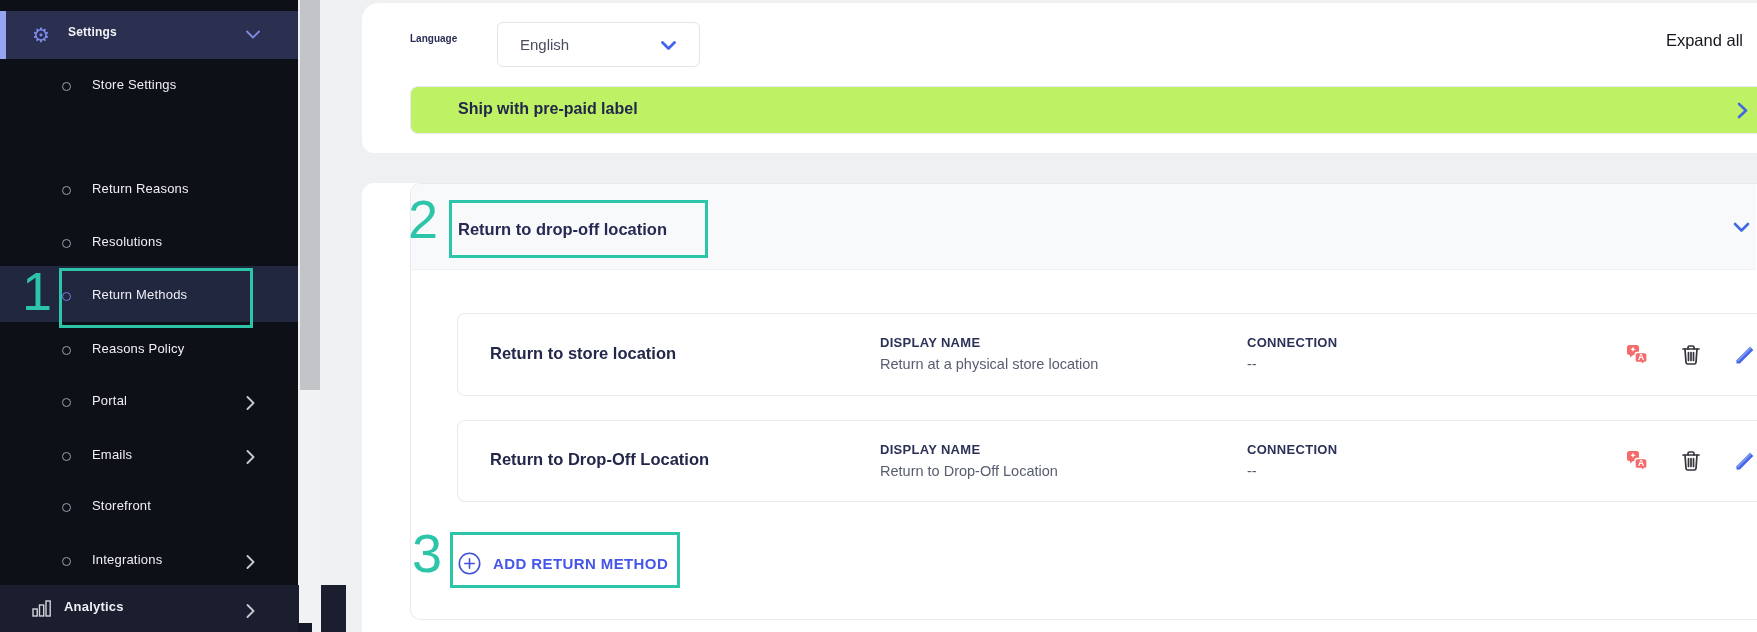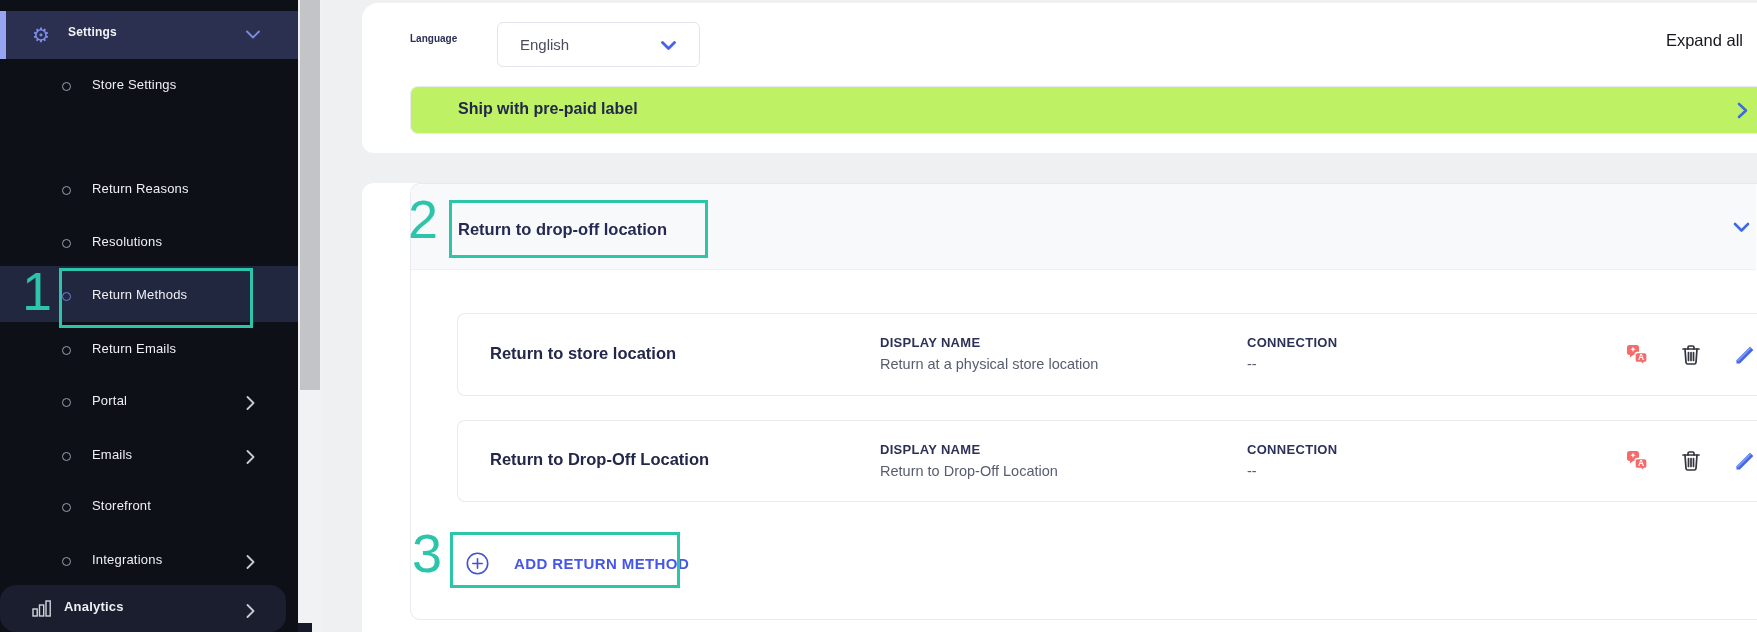--- a/index.html
+++ b/index.html
@@ -10,21 +10,21 @@
   .sb-header{position:absolute;left:0;top:11px;width:298px;height:48px;background:#2b3050;cursor:pointer;}
   .sb-accent{position:absolute;left:0;top:0;width:6px;height:48px;background:#96a5f2;}
   .gear{position:absolute;left:32px;top:12px;font-size:20px;color:#7d8cec;line-height:24px;}
   .sb-header-label{position:absolute;left:68px;top:14px;font-size:12px;font-weight:700;color:#f2f3f7;letter-spacing:.2px;}
   .sb-item{position:absolute;left:0;width:298px;height:52px;cursor:pointer;}
   .sb-bullet{position:absolute;left:62px;top:21px;width:9px;height:9px;border:1.6px solid #9aa0ad;border-radius:50%;box-sizing:border-box;}
   .sb-bullet.active{border-color:#6f7fe0;}
   .sb-label{position:absolute;left:92px;top:16px;font-size:13px;font-weight:500;color:#eef0f4;letter-spacing:.2px;}
   .sb-selected-bg{position:absolute;left:0;top:266px;width:298px;height:56px;background:#222740;}
   .sb-chev{position:absolute;left:246px;top:19px;}
-  .sb-analytics{position:absolute;left:0;top:585px;width:286px;height:47px;background:#1a1e2f;cursor:pointer;border-radius:16px;}
+  .sb-analytics{position:absolute;left:0;top:585px;width:346px;height:47px;background:#1a1e2f;cursor:pointer;}
 
   
   .scrollbar{position:absolute;left:299px;top:0;width:22px;height:632px;background:#f1f2f3;}
   .scroll-thumb{position:absolute;left:1px;top:0;width:20px;height:390px;background:#c3c4c8;}
   .dark-fragment{position:absolute;left:298px;top:623px;width:14px;height:9px;background:#161927;}
 
   
   .card-a{position:absolute;left:362px;top:3px;width:1395px;height:150px;background:#fff;border-radius:16px 0 0 12px;}
   .card-b{position:absolute;left:362px;top:183px;width:1395px;height:449px;background:#fff;border-radius:12px 0 0 0;}
   .section-card{position:absolute;left:410px;top:183px;width:1347px;height:437px;background:#fff;border:1px solid #e9eaf1;border-right:none;border-radius:10px 0 0 10px;box-sizing:border-box;}
@@ -42,21 +42,21 @@
   
   .method-row{position:absolute;left:433px;width:1324px;background:#fff;border:1px solid #e8eaf0;border-right:none;border-radius:8px 0 0 8px;box-sizing:border-box;margin-left:24px;}
   .row-title{position:absolute;left:32px;font-size:16.5px;font-weight:700;color:#23274a;}
   .field{position:absolute;top:21px;}
   .field-label{font-size:13px;font-weight:700;color:#2c3158;letter-spacing:.3px;}
   .field-value{margin-top:6px;font-size:14.5px;color:#585c70;}
   .row-actions{position:absolute;left:1167px;display:flex;gap:30px;align-items:center;}
   .icon-btn{width:24px;height:24px;padding:0;border:none;background:transparent;cursor:pointer;display:flex;align-items:center;justify-content:center;}
 
   
-  .add-btn{position:absolute;left:450px;top:540px;width:240px;height:46px;display:flex;align-items:center;gap:25px;cursor:pointer;background:transparent;border:none;padding:0 0 0 16px;}
+  .add-btn{position:absolute;left:450px;top:540px;width:240px;height:46px;display:flex;align-items:center;gap:12px;cursor:pointer;background:transparent;border:none;padding:0 0 0 8px;}
   .add-label{font-size:15px;font-weight:700;color:#4656e8;letter-spacing:.4px;}
 
   
   .ann{pointer-events:none;}
   .ann-box{position:absolute;border:3px solid #2dc5a9;box-sizing:border-box;}
   .ann-digit{position:absolute;color:#2dc5a9;font-weight:400;text-align:right;line-height:1;}
 </style>
 </head>
 <body>
 
@@ -86,21 +86,21 @@
     <div class="sb-item" style="top:218px">
       <span class="sb-bullet"></span>
       <span class="sb-label">Resolutions</span>
     </div>
     <div class="sb-item" style="top:271px">
       <span class="sb-bullet active"></span>
       <span class="sb-label">Return Methods</span>
     </div>
     <div class="sb-item" style="top:325px">
       <span class="sb-bullet"></span>
-      <span class="sb-label">Return Emails</span>
+      <span class="sb-label">Reasons Policy</span>
     </div>
     <div class="sb-item" style="top:377px">
       <span class="sb-bullet"></span>
       <span class="sb-label">Portal</span>
       <svg class="sb-chev" width="9" height="14" viewBox="0 0 9 14">
           <polyline points="1.5,1 7.5,7 1.5,13" fill="none" stroke="#c9cbd3" stroke-width="1.8" stroke-linecap="round" stroke-linejoin="round"></polyline>
         </svg>
     </div>
     <div class="sb-item" style="top:431px">
       <span class="sb-bullet"></span>

